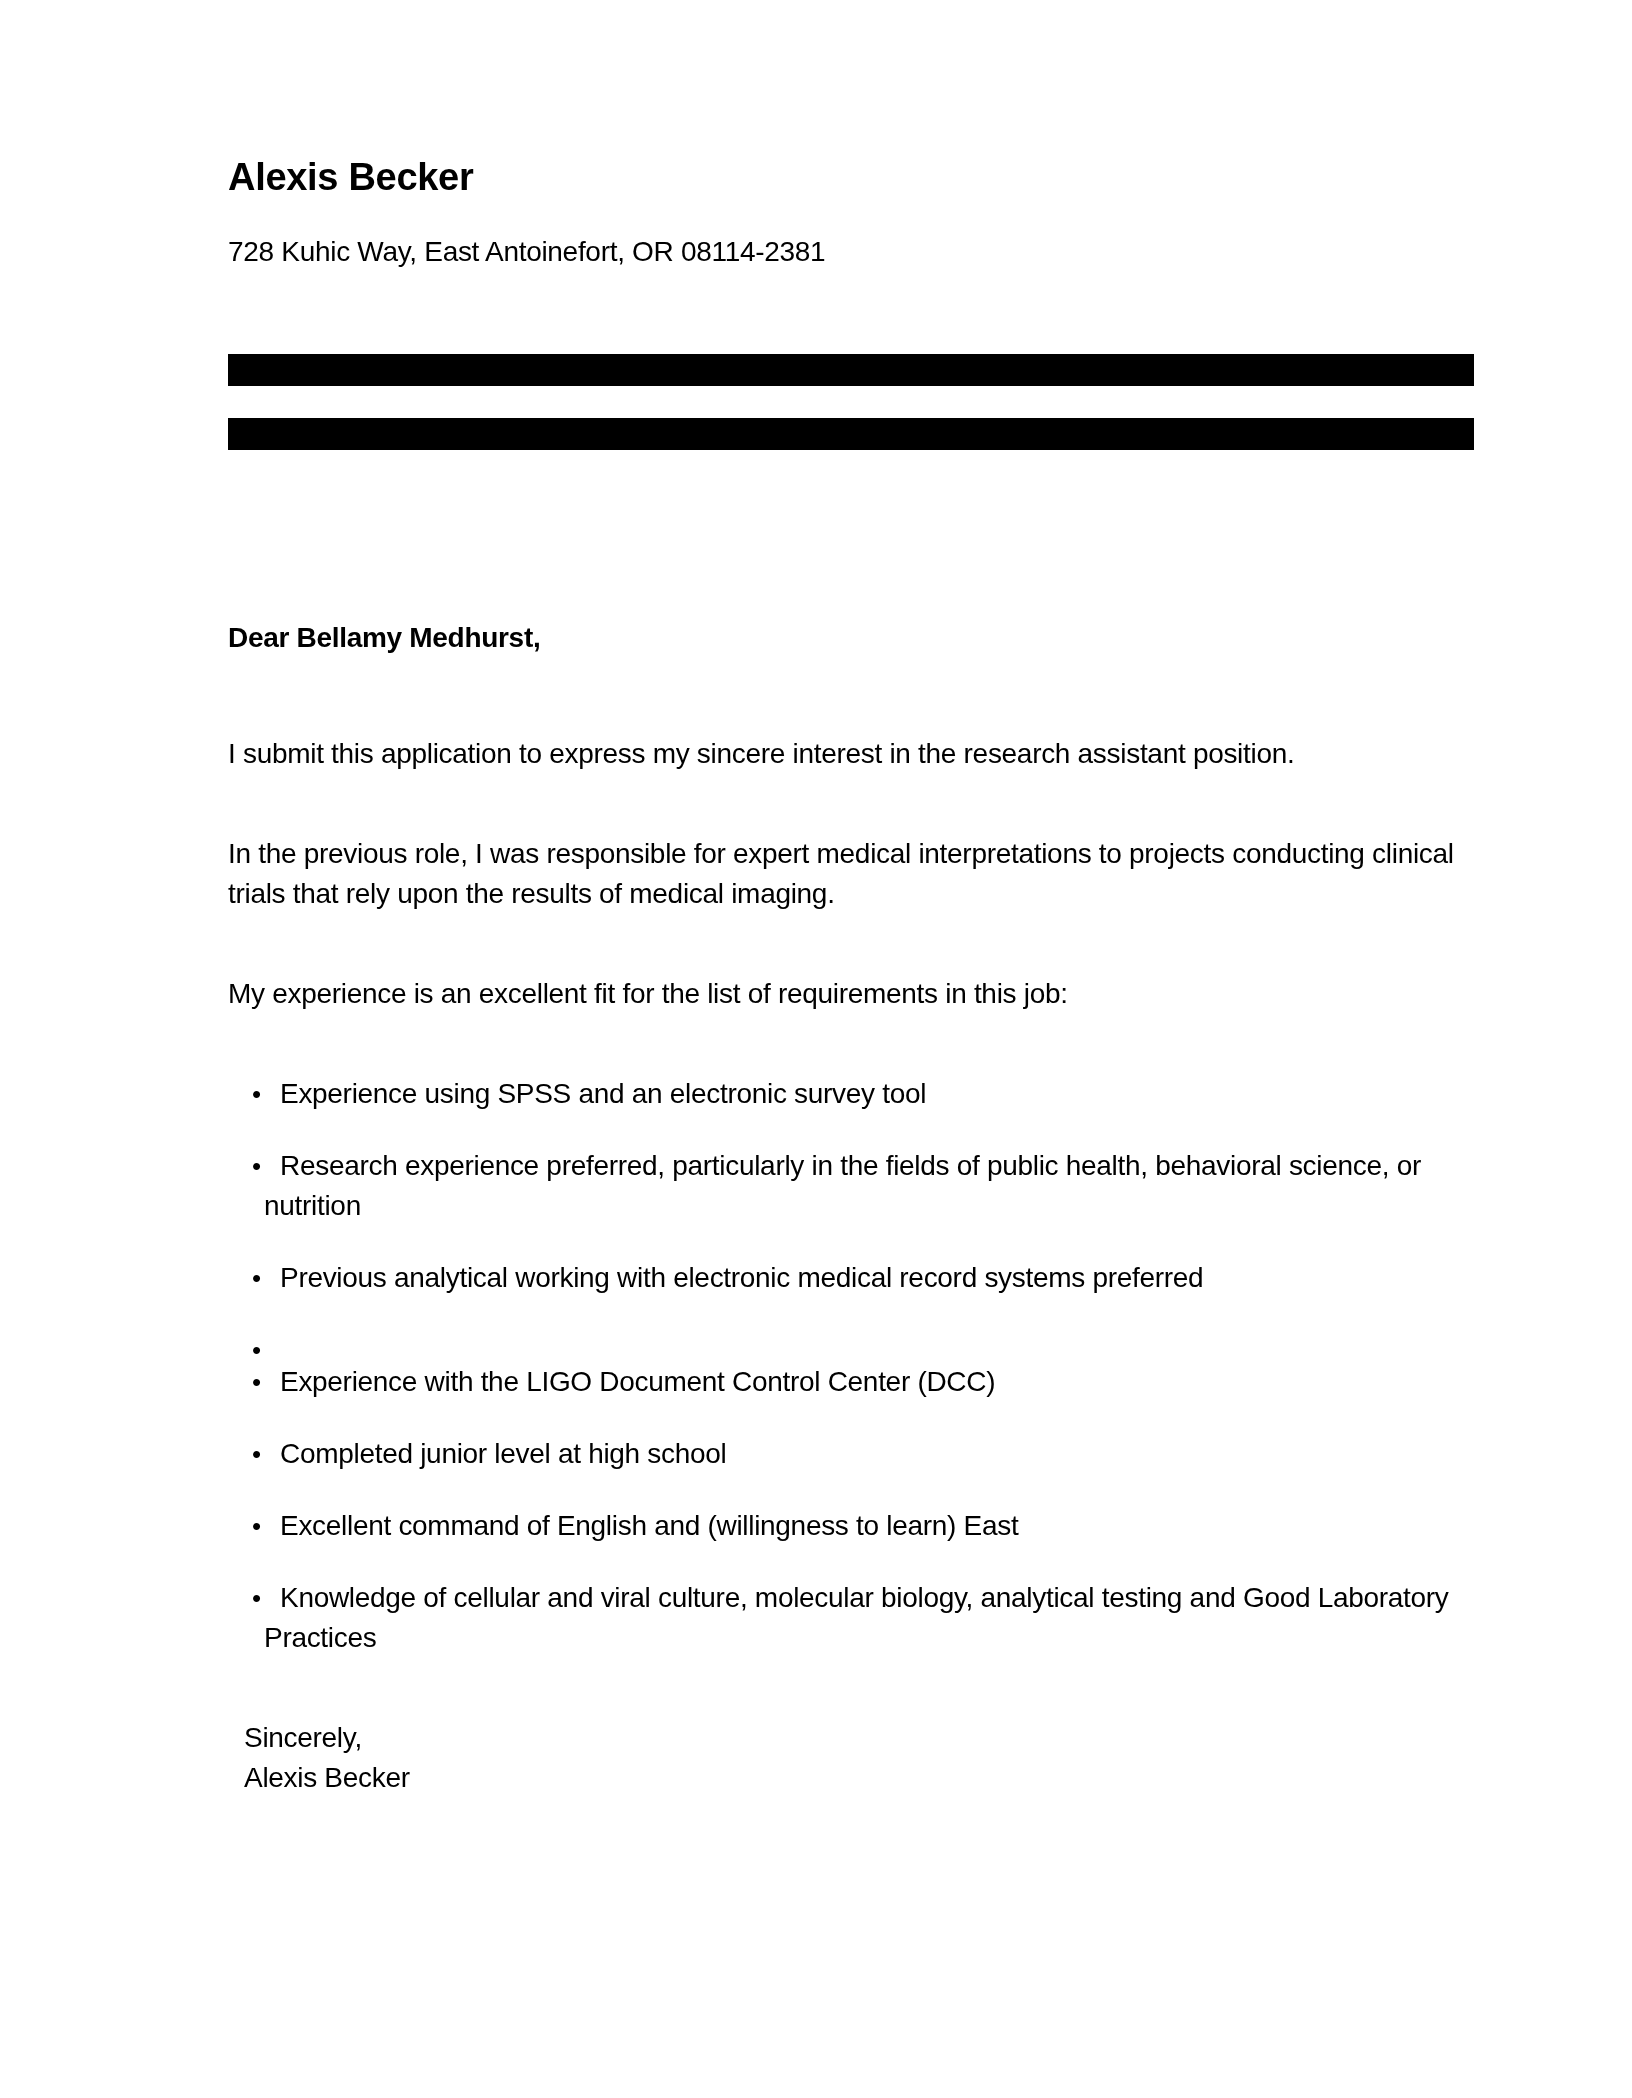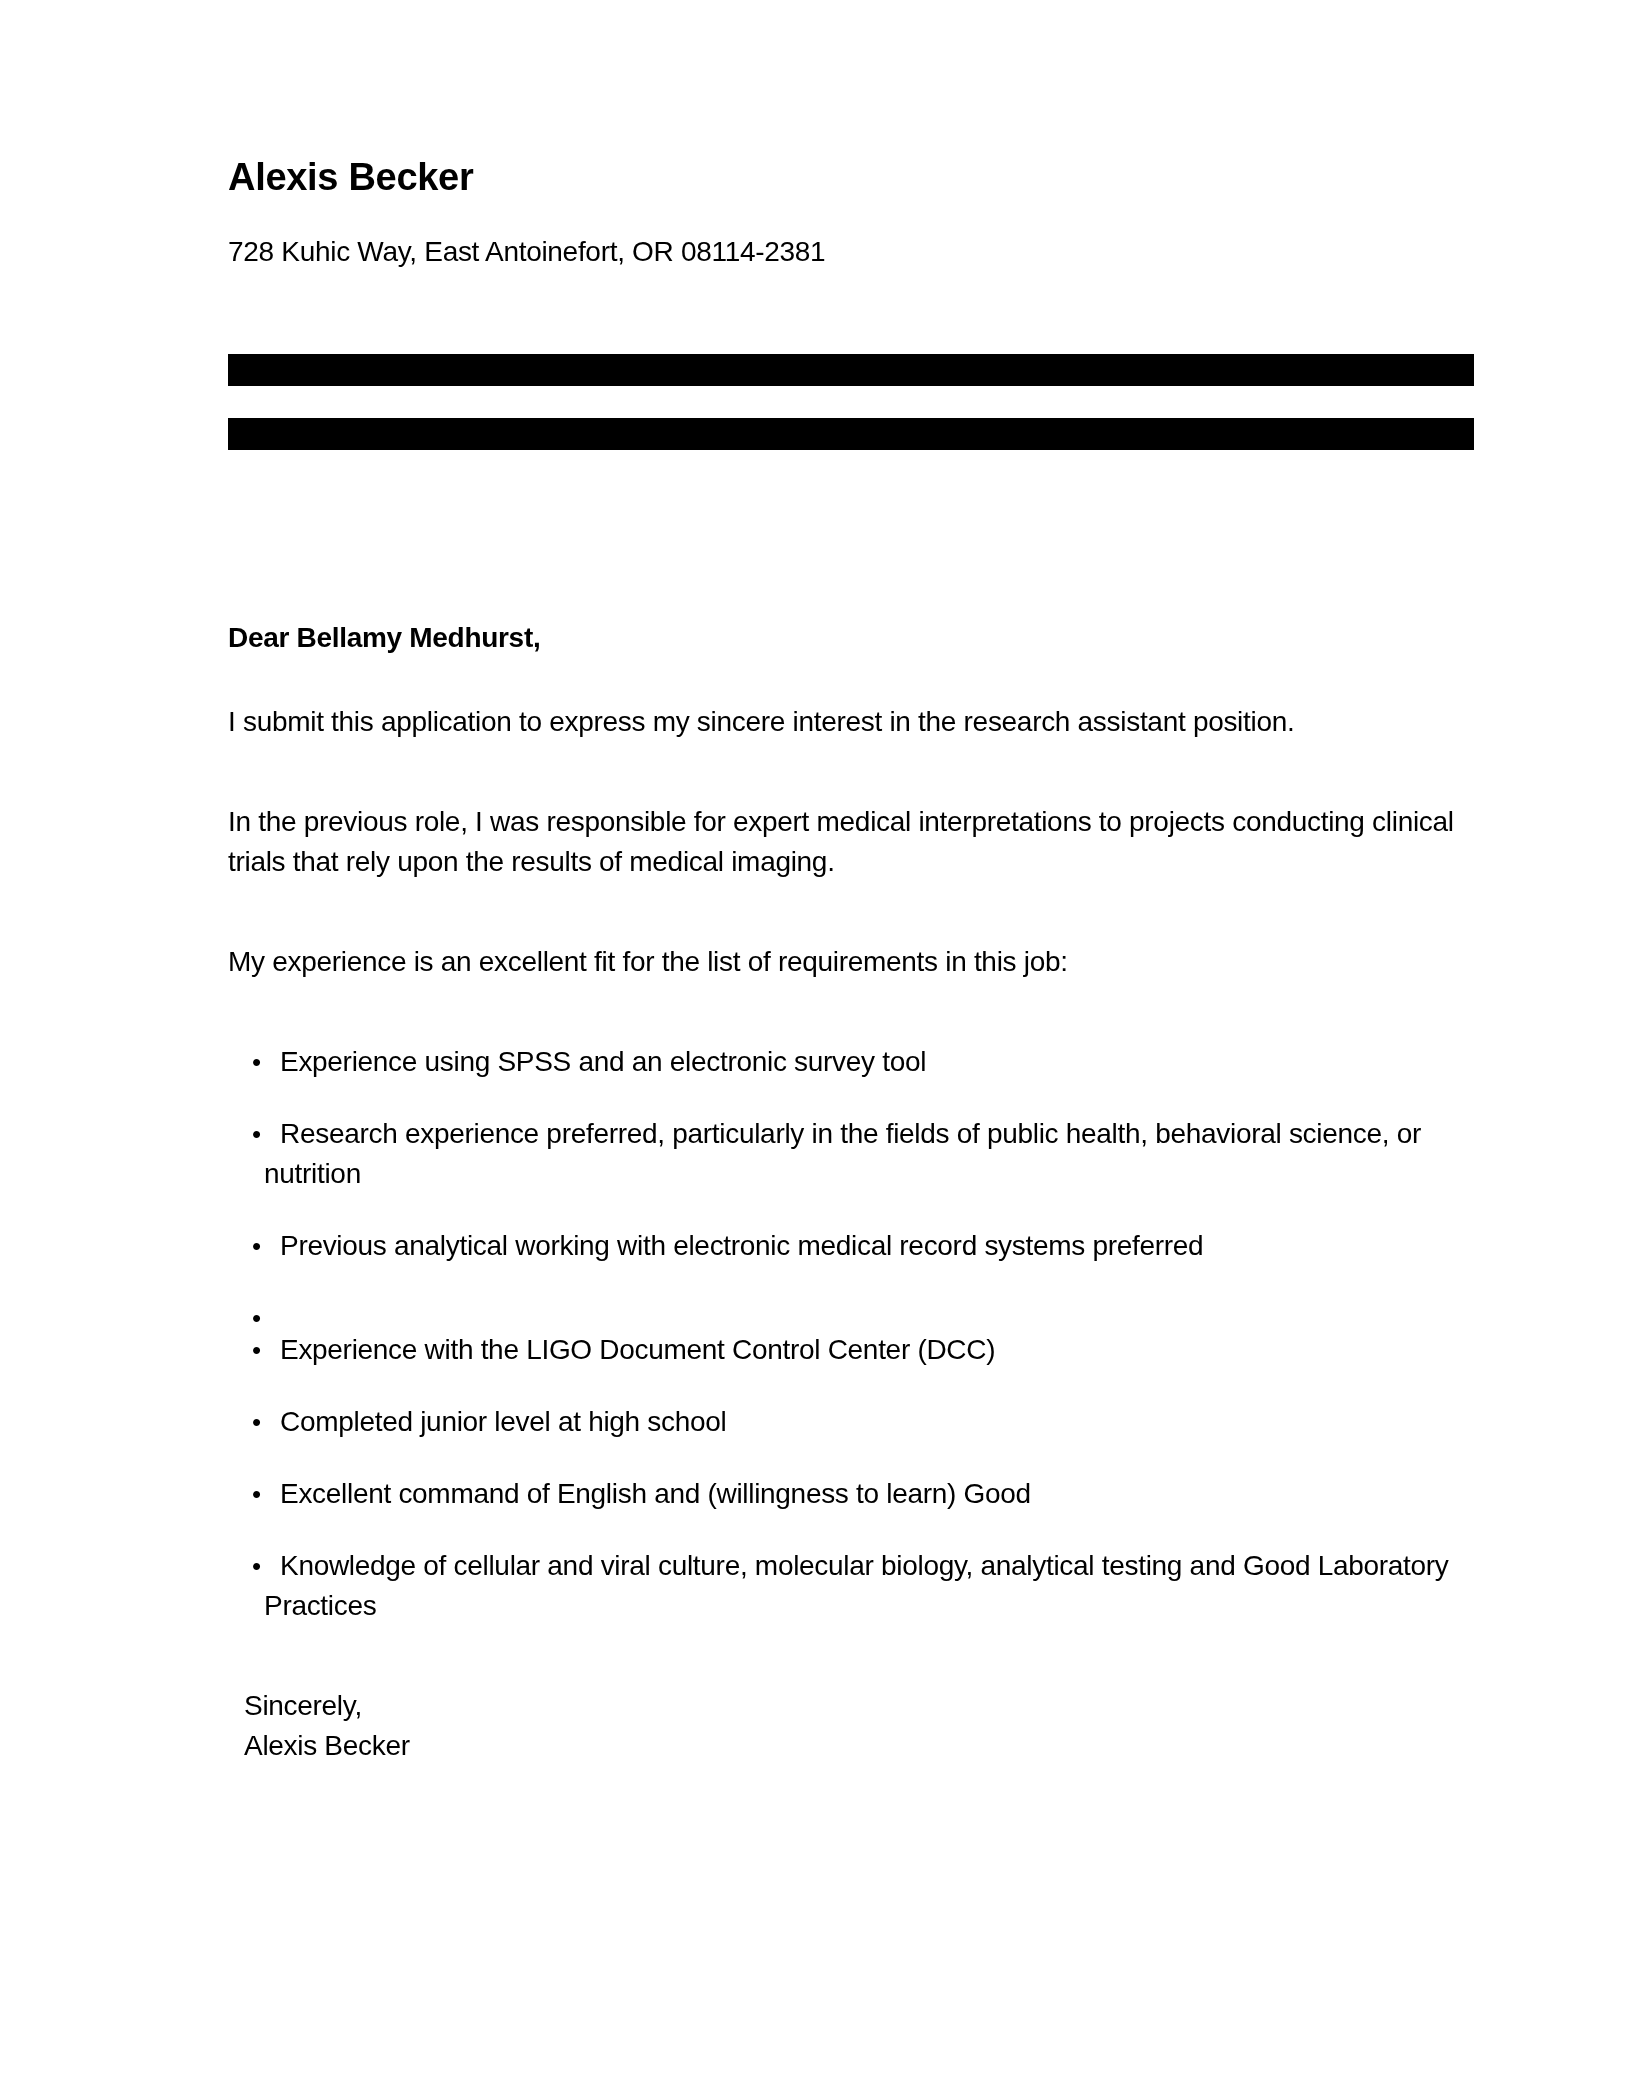--- a/index.html
+++ b/index.html
@@ -47,21 +47,21 @@
     background: #000000;
   }
   .body-text {
     font-size: 28px;
     line-height: 40px;
     letter-spacing: -0.3px;
   }
   .greeting {
     margin-top: 104px;
     font-weight: 700;
-    margin-bottom: 12px;
+    margin-bottom: 44px;
   }
   .para {
     margin-bottom: 28px;
   }
   ul.requirements {
     list-style: none;
     margin: 0 0 28px 0;
     padding: 0;
   }
   ul.requirements li {
@@ -129,21 +129,21 @@
         <li>
           <span class="bullet">•</span>
           <span>Experience with the LIGO Document Control Center (DCC)</span>
         </li>
         <li>
           <span class="bullet">•</span>
           <span>Completed junior level at high school</span>
         </li>
         <li>
           <span class="bullet">•</span>
-          <span>Excellent command of English and (willingness to learn) Good</span>
+          <span>Excellent command of English and (willingness to learn) East</span>
         </li>
         <li>
           <span class="bullet">•</span>
           <span>Knowledge of cellular and viral culture, molecular biology, analytical testing and Good Laboratory Practices</span>
         </li>
       </ul>
 
 
       <p class="signoff-block">
         <span>Sincerely,</span><br>

